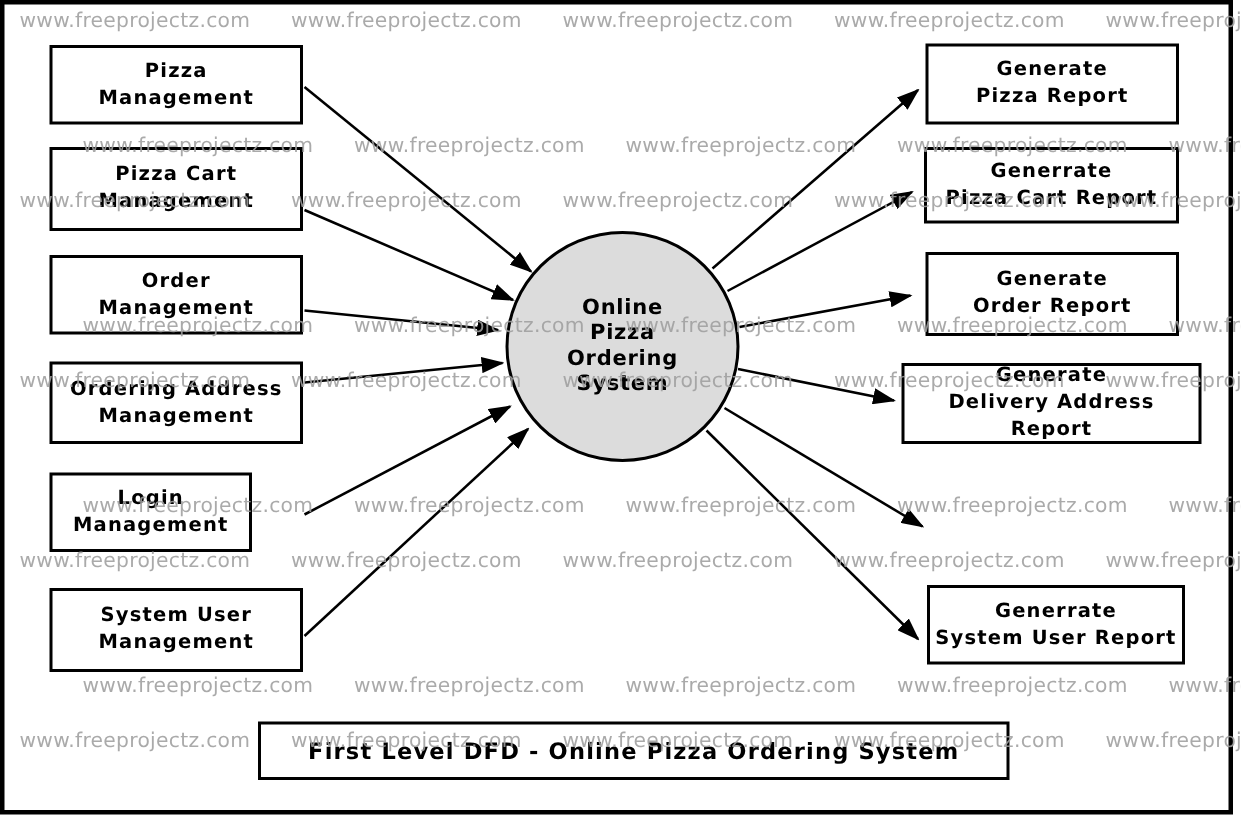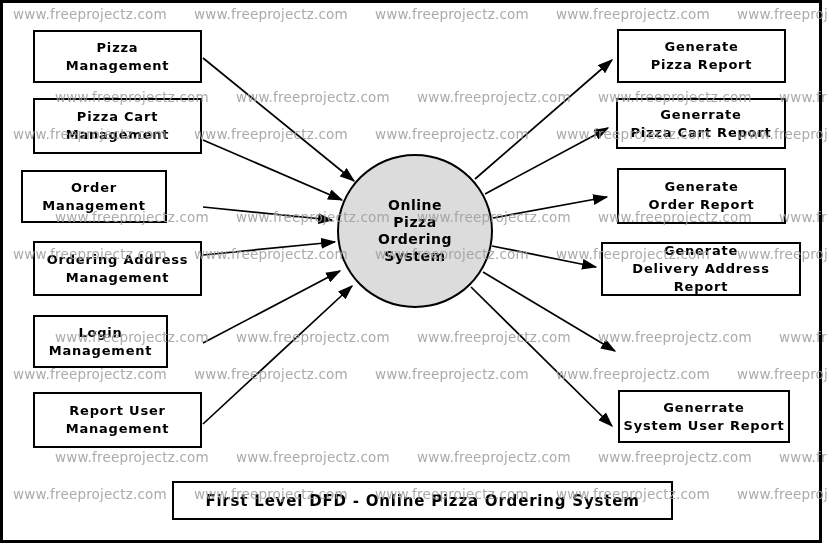--- a/index.html
+++ b/index.html
@@ -82,34 +82,34 @@
   </div>
 
   <div class="ebox" style="left:33px;top:30px;width:169px;height:53px">
     <div class="ebox-label">Pizza
 Management</div>
   </div>
   <div class="ebox" style="left:33px;top:98px;width:169px;height:56px">
     <div class="ebox-label">Pizza Cart
 Management</div>
   </div>
-  <div class="ebox" style="left:21px;top:170px;width:146px;height:53px">
+  <div class="ebox" style="left:33px;top:170px;width:169px;height:53px">
     <div class="ebox-label">Order
 Management</div>
   </div>
   <div class="ebox" style="left:33px;top:241px;width:169px;height:55px">
     <div class="ebox-label">Ordering Address
 Management</div>
   </div>
   <div class="ebox" style="left:33px;top:315px;width:135px;height:53px">
     <div class="ebox-label">Login
 Management</div>
   </div>
   <div class="ebox" style="left:33px;top:392px;width:169px;height:56px">
-    <div class="ebox-label">Report User
+    <div class="ebox-label">System User
 Management</div>
   </div>
 
   <div class="ebox" style="left:617px;top:29px;width:169px;height:54px">
     <div class="ebox-label">Generate
 Pizza Report</div>
   </div>
   <div class="ebox" style="left:616px;top:98px;width:170px;height:51px">
     <div class="ebox-label">Generrate
 Pizza Cart Report</div>

